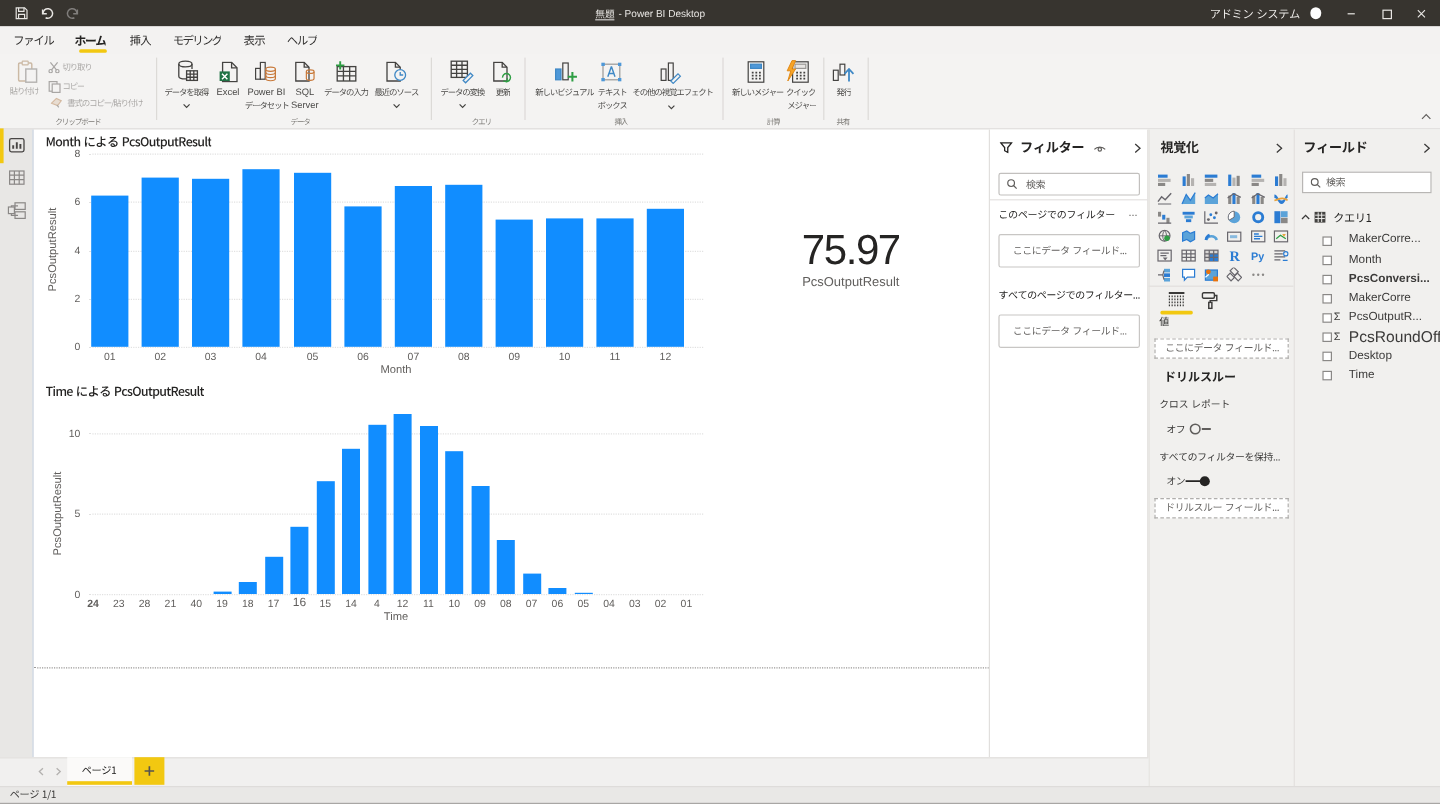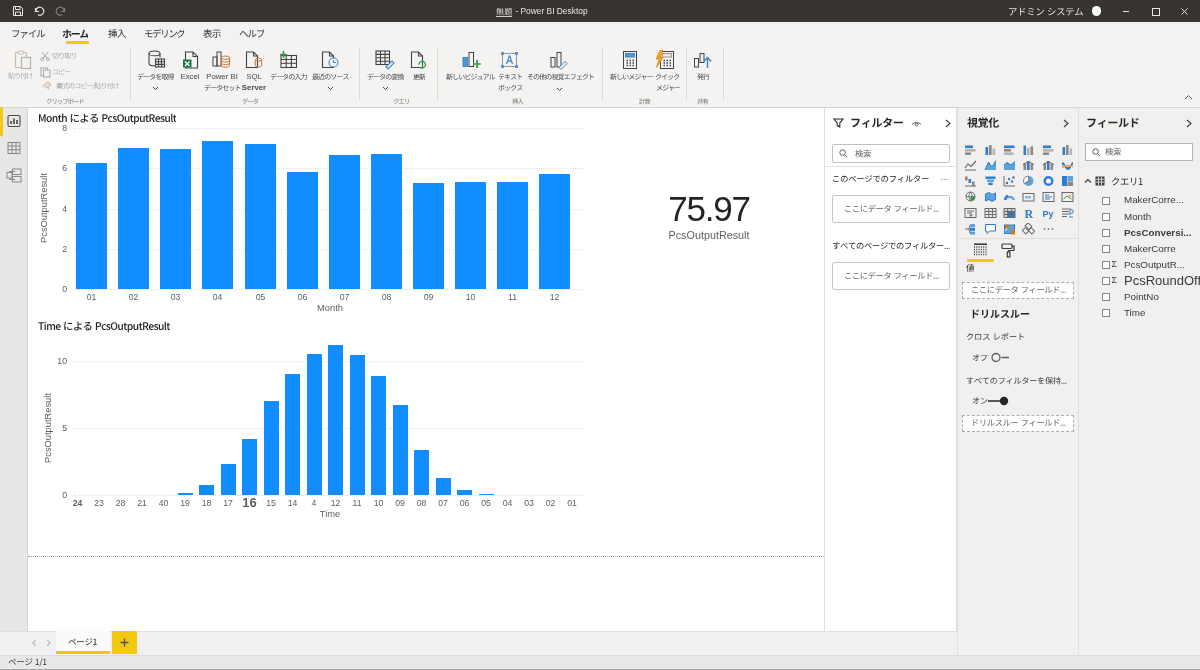--- a/index.html
+++ b/index.html
@@ -334,21 +334,21 @@
       <use href="#g47" transform="translate(30.5 7.4) scale(0.0070 -0.0070)"></use>
     </svg>
   </div>
 <svg style="position:absolute;left:245px;top:51px" width="18" height="18" viewBox="0 0 18 18" fill="none">
 <path d="M1.5 1 H8.5 L12.5 5 V16.5 H1.5 Z" stroke="#444341" stroke-width="1.1"></path>
     <path d="M8.5 1 V5 H12.5" stroke="#444341" stroke-width="1.1"></path>
 <ellipse cx="13.5" cy="8.7" rx="3.2" ry="1.4" stroke="#c8793a"></ellipse>
     <path d="M10.3 8.7 V14.5 C10.3 15.3 11.7 16 13.5 16 C15.3 16 16.7 15.3 16.7 14.5 V8.7" stroke="#c8793a"></path>
   </svg>
 <div style="position:absolute;top:70.9px;font-size:7.8px;color:#494846;font-weight:400;line-height:11.2px;white-space:nowrap;left:254px;transform:translateX(-50%)">SQL</div>
-<div style="position:absolute;top:81.9px;font-size:7.8px;color:#494846;font-weight:700;line-height:11.2px;white-space:nowrap;left:254px;transform:translateX(-50%)">Server</div>
+<div style="position:absolute;top:81.9px;font-size:7.8px;color:#494846;font-weight:400;line-height:11.2px;white-space:nowrap;left:254px;transform:translateX(-50%)">Server</div>
 <svg style="position:absolute;left:279px;top:50px" width="19" height="20" viewBox="0 0 19 20" fill="none" stroke="#444341" stroke-width="1.1">
 <rect x="2" y="5.5" width="15.5" height="12"></rect>
     <path d="M2 9.5 H17.5 M2 13.3 H17.5 M7.2 5.5 V17.5 M12.4 5.5 V17.5"></path>
 <path d="M4.5 1 V8 M1 4.5 H8" stroke="#2e9e44" stroke-width="1.6"></path>
   </svg>
 <div style="position:absolute;left:270.3px;top:71.8px;line-height:0">
     <svg width="37" height="10" viewBox="0 0 37 10" fill="#494846">
       <use href="#g20" transform="translate(0.0 7.4) scale(0.0070 -0.0070)"></use>
       <use href="#g35" transform="translate(6.1 7.4) scale(0.0070 -0.0070)"></use>
       <use href="#g43" transform="translate(12.2 7.4) scale(0.0070 -0.0070)"></use>
@@ -679,21 +679,21 @@
 <div style="position:absolute;top:497.2px;font-size:8.7px;color:#605e5c;font-weight:400;line-height:12.5px;white-space:nowrap;left:120.5px;transform:translateX(-50%)">28</div>
 <div style="position:absolute;top:497.2px;font-size:8.7px;color:#605e5c;font-weight:400;line-height:12.5px;white-space:nowrap;left:142.0px;transform:translateX(-50%)">21</div>
 <div style="position:absolute;top:497.2px;font-size:8.7px;color:#605e5c;font-weight:400;line-height:12.5px;white-space:nowrap;left:163.5px;transform:translateX(-50%)">40</div>
 <div style="position:absolute;left:177.5px;top:493px;width:15px;height:2px;background:#118DFF"></div>
 <div style="position:absolute;top:497.2px;font-size:8.7px;color:#605e5c;font-weight:400;line-height:12.5px;white-space:nowrap;left:185.0px;transform:translateX(-50%)">19</div>
 <div style="position:absolute;left:199.0px;top:484.5px;width:15px;height:10.5px;background:#118DFF"></div>
 <div style="position:absolute;top:497.2px;font-size:8.7px;color:#605e5c;font-weight:400;line-height:12.5px;white-space:nowrap;left:206.5px;transform:translateX(-50%)">18</div>
 <div style="position:absolute;left:220.5px;top:464px;width:15px;height:31px;background:#118DFF"></div>
 <div style="position:absolute;top:497.2px;font-size:8.7px;color:#605e5c;font-weight:400;line-height:12.5px;white-space:nowrap;left:228.0px;transform:translateX(-50%)">17</div>
 <div style="position:absolute;left:242.0px;top:438.5px;width:15px;height:56.5px;background:#118DFF"></div>
-<div style="position:absolute;top:497.2px;font-size:13px;color:#605e5c;font-weight:700;line-height:12.5px;white-space:nowrap;left:249.5px;transform:translateX(-50%)">16</div>
+<div style="position:absolute;top:497.2px;font-size:10px;color:#605e5c;font-weight:400;line-height:12.5px;white-space:nowrap;left:249.5px;transform:translateX(-50%)">16</div>
 <div style="position:absolute;left:263.5px;top:401px;width:15px;height:94px;background:#118DFF"></div>
 <div style="position:absolute;top:497.2px;font-size:8.7px;color:#605e5c;font-weight:400;line-height:12.5px;white-space:nowrap;left:271.0px;transform:translateX(-50%)">15</div>
 <div style="position:absolute;left:285.0px;top:374px;width:15px;height:121px;background:#118DFF"></div>
 <div style="position:absolute;top:497.2px;font-size:8.7px;color:#605e5c;font-weight:400;line-height:12.5px;white-space:nowrap;left:292.5px;transform:translateX(-50%)">14</div>
 <div style="position:absolute;left:306.5px;top:354px;width:15px;height:141px;background:#118DFF"></div>
 <div style="position:absolute;top:497.2px;font-size:8.7px;color:#605e5c;font-weight:400;line-height:12.5px;white-space:nowrap;left:314.0px;transform:translateX(-50%)">4</div>
 <div style="position:absolute;left:328.0px;top:345px;width:15px;height:150px;background:#118DFF"></div>
 <div style="position:absolute;top:497.2px;font-size:8.7px;color:#605e5c;font-weight:400;line-height:12.5px;white-space:nowrap;left:335.5px;transform:translateX(-50%)">12</div>
 <div style="position:absolute;left:349.5px;top:355px;width:15px;height:140px;background:#118DFF"></div>
 <div style="position:absolute;top:497.2px;font-size:8.7px;color:#605e5c;font-weight:400;line-height:12.5px;white-space:nowrap;left:357.0px;transform:translateX(-50%)">11</div>
@@ -1159,21 +1159,21 @@
 <div style="position:absolute;top:225.5px;font-size:9.8px;color:#3b3a39;font-weight:700;line-height:14.1px;white-space:nowrap;left:1124px">PcsConversi...</div>
 <div style="position:absolute;left:1101.5px;top:244.7px;width:8px;height:8px;border:1px solid #8a8886;box-sizing:border-box;background:#fff"></div>
 <div style="position:absolute;top:241.6px;font-size:9.8px;color:#3b3a39;font-weight:400;line-height:14.1px;white-space:nowrap;left:1124px">MakerCorre</div>
 <div style="position:absolute;left:1101.5px;top:260.7px;width:8px;height:8px;border:1px solid #8a8886;box-sizing:border-box;background:#fff"></div>
 <div style="position:absolute;top:258.2px;font-size:9px;color:#3b3a39;font-weight:400;line-height:13.0px;white-space:nowrap;left:1111.5px">Σ</div>
 <div style="position:absolute;top:257.6px;font-size:9.8px;color:#3b3a39;font-weight:400;line-height:14.1px;white-space:nowrap;left:1124px">PcsOutputR...</div>
 <div style="position:absolute;left:1101.5px;top:276.8px;width:8px;height:8px;border:1px solid #8a8886;box-sizing:border-box;background:#fff"></div>
 <div style="position:absolute;top:274.3px;font-size:9px;color:#3b3a39;font-weight:400;line-height:13.0px;white-space:nowrap;left:1111.5px">Σ</div>
 <div style="position:absolute;top:273.7px;font-size:13px;color:#3b3a39;font-weight:400;line-height:14.1px;white-space:nowrap;left:1124px">PcsRoundOff</div>
 <div style="position:absolute;left:1101.5px;top:292.8px;width:8px;height:8px;border:1px solid #8a8886;box-sizing:border-box;background:#fff"></div>
-<div style="position:absolute;top:289.7px;font-size:9.8px;color:#3b3a39;font-weight:400;line-height:14.1px;white-space:nowrap;left:1124px">PointNo</div>
+<div style="position:absolute;top:289.7px;font-size:9.8px;color:#3b3a39;font-weight:400;line-height:14.1px;white-space:nowrap;left:1124px">Desktop</div>
 <div style="position:absolute;left:1101.5px;top:308.9px;width:8px;height:8px;border:1px solid #8a8886;box-sizing:border-box;background:#fff"></div>
 <div style="position:absolute;top:305.8px;font-size:9.8px;color:#3b3a39;font-weight:400;line-height:14.1px;white-space:nowrap;left:1124px">Time</div>
 <div style="position:absolute;left:0;top:631px;width:957px;height:24px;background:#f1f0ef;border-top:1px solid #e1dfdd;box-sizing:border-box"></div>
 <svg style="position:absolute;left:31px;top:639px" width="7" height="8" viewBox="0 0 7 8" fill="none" stroke="#b3b1af" stroke-width="1.1">
     <path d="M4.8 1.2 L1.8 4 L4.8 6.8"></path>
   </svg>
 <svg style="position:absolute;left:45px;top:639px" width="7" height="8" viewBox="0 0 7 8" fill="none" stroke="#b3b1af" stroke-width="1.1">
     <path d="M2.2 1.2 L5.2 4 L2.2 6.8"></path>
   </svg>
 <div style="position:absolute;left:56px;top:631px;width:54px;height:24px;background:#fbfaf9"></div>

